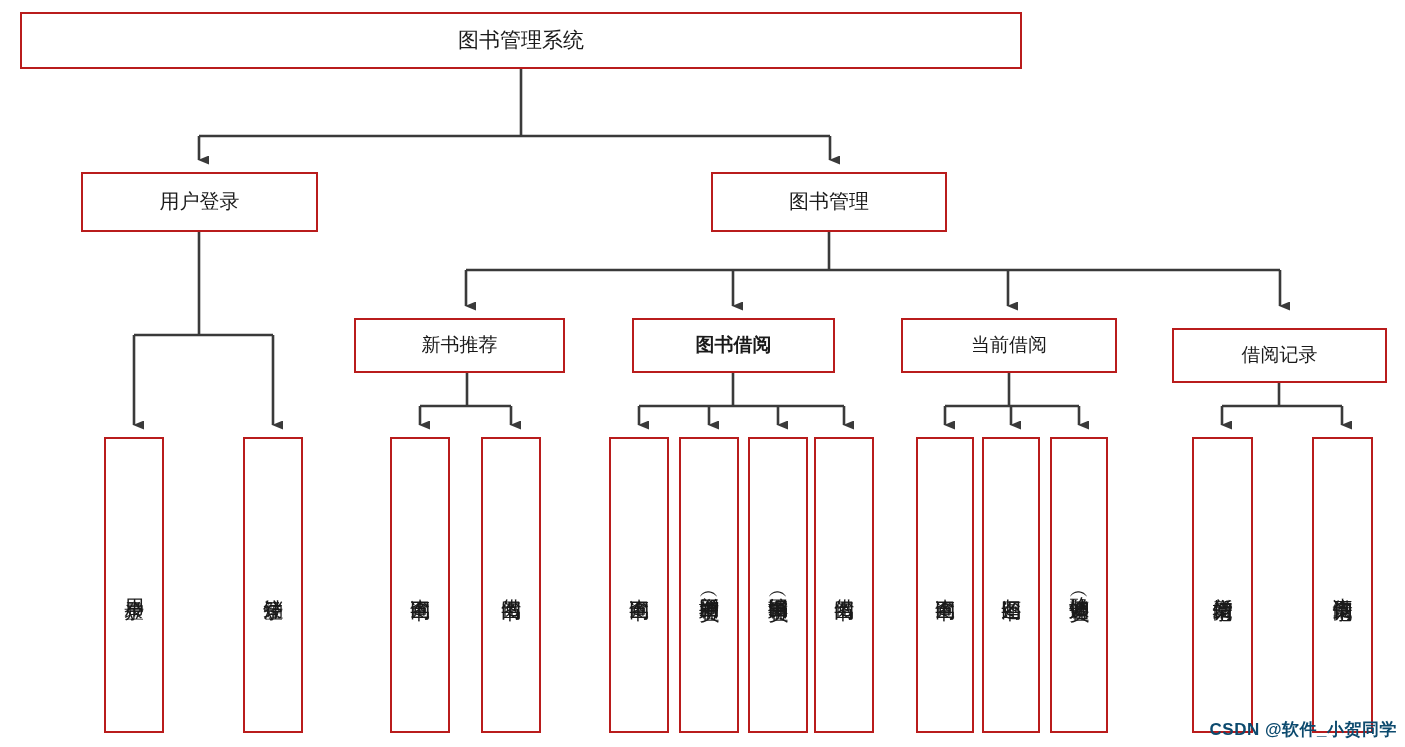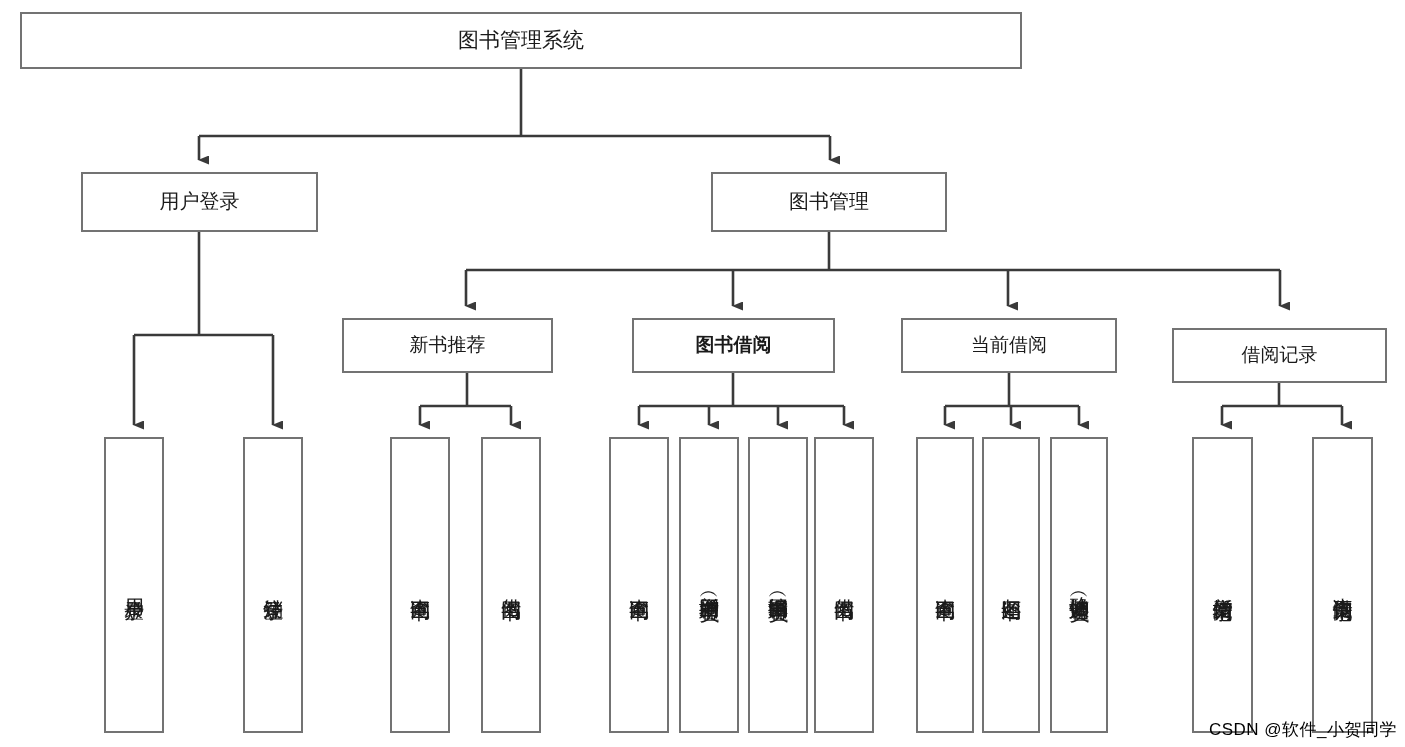--- a/index.html
+++ b/index.html
@@ -23,21 +23,21 @@
     left: 0;
     top: 0;
     width: 1405px;
     height: 747px;
     pointer-events: none;
   }
   .node {
     position: absolute;
     box-sizing: border-box;
     background: #ffffff;
-    border: 2px solid #737373;
+    border: 2px solid #b91c1c;
     display: flex;
     align-items: center;
     justify-content: center;
     color: #1a1a1a;
     line-height: 1.18;
     text-align: center;
   }
   .node.root {
     font-size: 21px;
   }
@@ -63,24 +63,25 @@
     max-height: 100%;
   }
   .nlabel {
     display: block;
   }
   #watermark {
     position: absolute;
     right: 8px;
     bottom: 6px;
     font-size: 17px;
-    color: #000000;
+    color: #0c4a6e;
     letter-spacing: 0.5px;
     white-space: nowrap;
     user-select: none;
+    font-weight: bold;
   }
 </style>
 </head>
 <body>
 
 <div id="diagram-root">
 
   <svg id="edge-layer" viewBox="0 0 1405 747" width="1405" height="747" xmlns="http://www.w3.org/2000/svg">
     <defs>
       <marker id="arrowhead" markerWidth="9" markerHeight="11" refX="4.5" refY="10" orient="auto" markerUnits="userSpaceOnUse">
@@ -135,21 +136,21 @@
     <span class="nlabel">图书管理系统</span>
   </div>
 
   <div class="node level1" style="left: 81px; top: 172px; width: 237px; height: 60px;">
     <span class="nlabel">用户登录</span>
   </div>
   <div class="node level1" style="left: 711px; top: 172px; width: 236px; height: 60px;">
     <span class="nlabel">图书管理</span>
   </div>
 
-  <div class="node level2" style="left: 342px; top: 318px; width: 211px; height: 55px;">
+  <div class="node level2" style="left: 354px; top: 318px; width: 211px; height: 55px;">
     <span class="nlabel">新书推荐</span>
   </div>
   <div class="node level2" style="left: 632px; top: 318px; width: 203px; height: 55px; font-weight: bold;">
     <span class="nlabel">图书借阅</span>
   </div>
   <div class="node level2" style="left: 901px; top: 318px; width: 216px; height: 55px;">
     <span class="nlabel">当前借阅</span>
   </div>
   <div class="node level2" style="left: 1172px; top: 328px; width: 215px; height: 55px;">
     <span class="nlabel">借阅记录</span>

